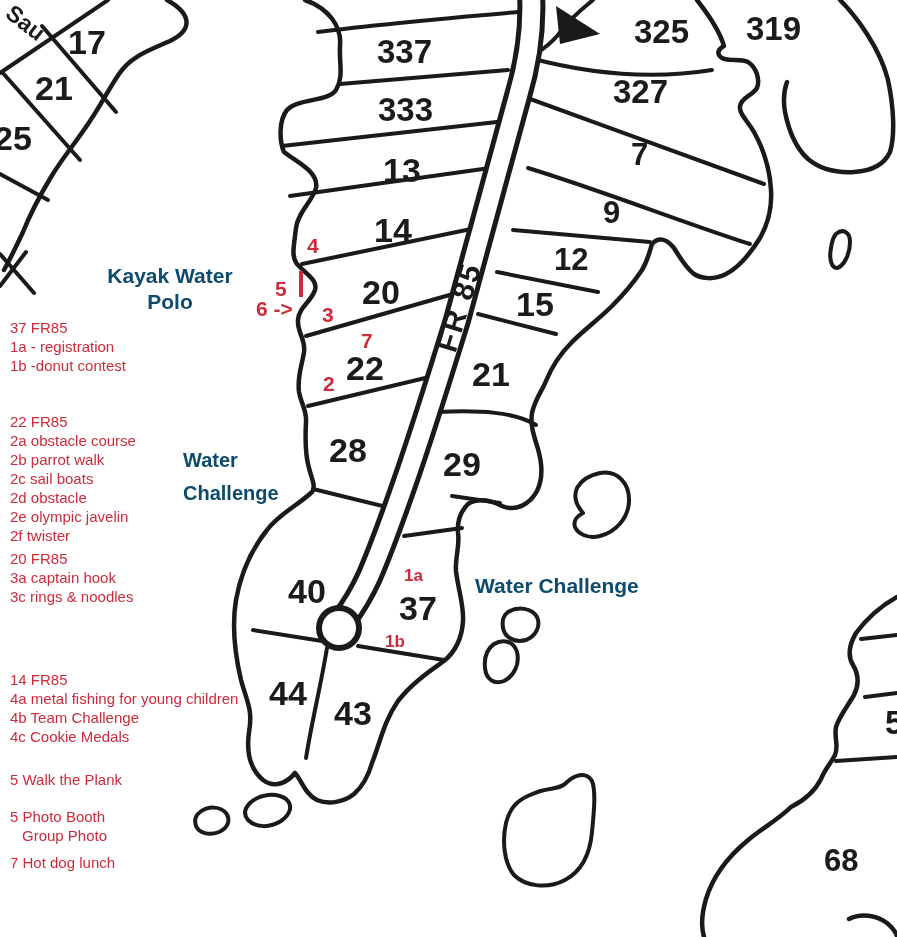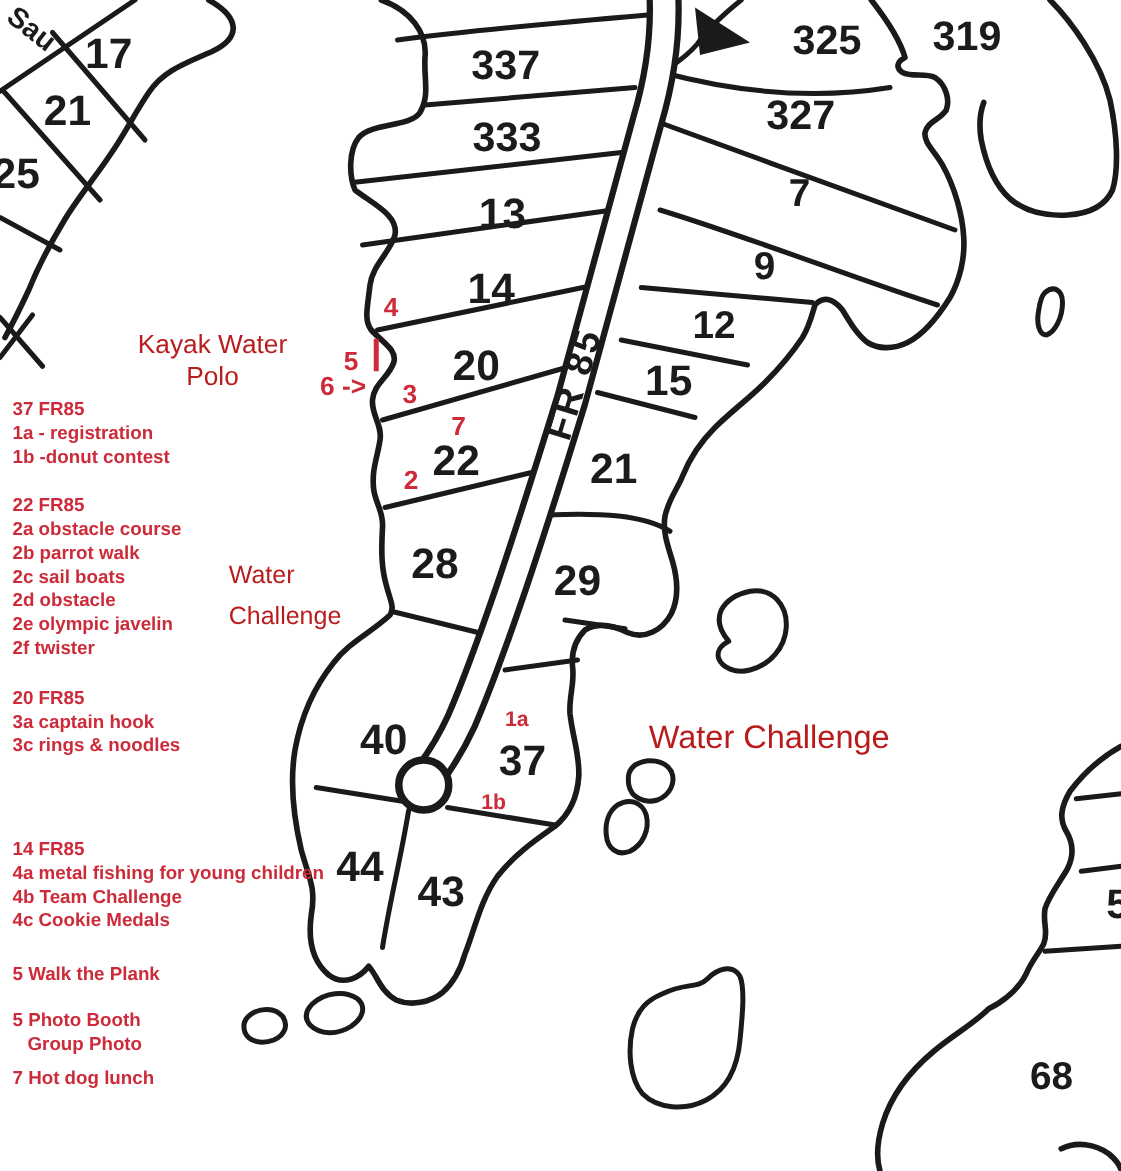--- a/index.html
+++ b/index.html
@@ -6,26 +6,26 @@
   #stage{
     position:relative;width:897px;height:937px;background:#ffffff;
     overflow:hidden;font-family:"Liberation Sans",sans-serif;
   }
   #mapsvg{position:absolute;left:0;top:0;}
   .coast{fill:none;stroke:#1a1a1a;stroke-width:4.5;stroke-linecap:round;stroke-linejoin:round;}
   .lotline{fill:none;stroke:#1a1a1a;stroke-width:4;stroke-linecap:round;}
   .island{fill:#ffffff;stroke:#1a1a1a;stroke-width:4;stroke-linejoin:round;}
   .lotnum{font-family:"Liberation Sans",sans-serif;font-weight:bold;fill:#1b1b1b;}
   .rednum{font-family:"Liberation Sans",sans-serif;font-weight:bold;fill:#cd2b3a;}
-  .redblock{position:absolute;color:#b91c1c;font-weight:normal;white-space:nowrap;}
-  .legend-group{position:absolute;left:10px;font-size:15px;line-height:19px;color:#cd2b3a;font-weight:bold;white-space:nowrap;}
+  .redblock{position:absolute;color:#0c4a6e;font-weight:bold;white-space:nowrap;}
+  .legend-group{position:absolute;left:10px;font-size:15px;line-height:19px;color:#cd2b3a;font-weight:normal;white-space:nowrap;}
   .legend-indent{padding-left:12px;}
   .kayak{left:95px;top:263px;width:150px;text-align:center;font-size:21px;line-height:26px;}
   .wcl{left:183px;top:444px;font-size:20px;line-height:33px;}
-  .wcr{left:519px;top:574px;font-size:26px;}
+  .wcr{left:475px;top:574px;font-size:21px;}
 </style>
 </head>
 <body>
 
 <div id="stage">
 
   <svg id="mapsvg" width="897" height="937" viewBox="0 0 897 937">
 
     <path class="coast" d="M 167,0 C 192,14 193,30 170,41 C 150,50 131,56 119,74 C 108,90 100,107 88,124 C 76,142 61,160 51,177 C 42,192 31,212 23,232 C 16,247 10,259 4,270"></path>
     <path class="lotline" d="M 108,0 L 0,73"></path>
@@ -151,21 +151,21 @@
   </div>
   <div class="redblock wcr">
     <span>Water Challenge</span>
   </div>
 
   <div class="legend-group" style="top:318px">
     <div>37 FR85</div>
     <div>1a - registration</div>
     <div>1b -donut contest</div>
   </div>
-  <div class="legend-group" style="top:395px">
+  <div class="legend-group" style="top:412px">
     <div>22 FR85</div>
     <div>2a obstacle course</div>
     <div>2b parrot walk</div>
     <div>2c sail boats</div>
     <div>2d obstacle</div>
     <div>2e olympic javelin</div>
     <div>2f twister</div>
   </div>
   <div class="legend-group" style="top:549px">
     <div>20 FR85</div>

